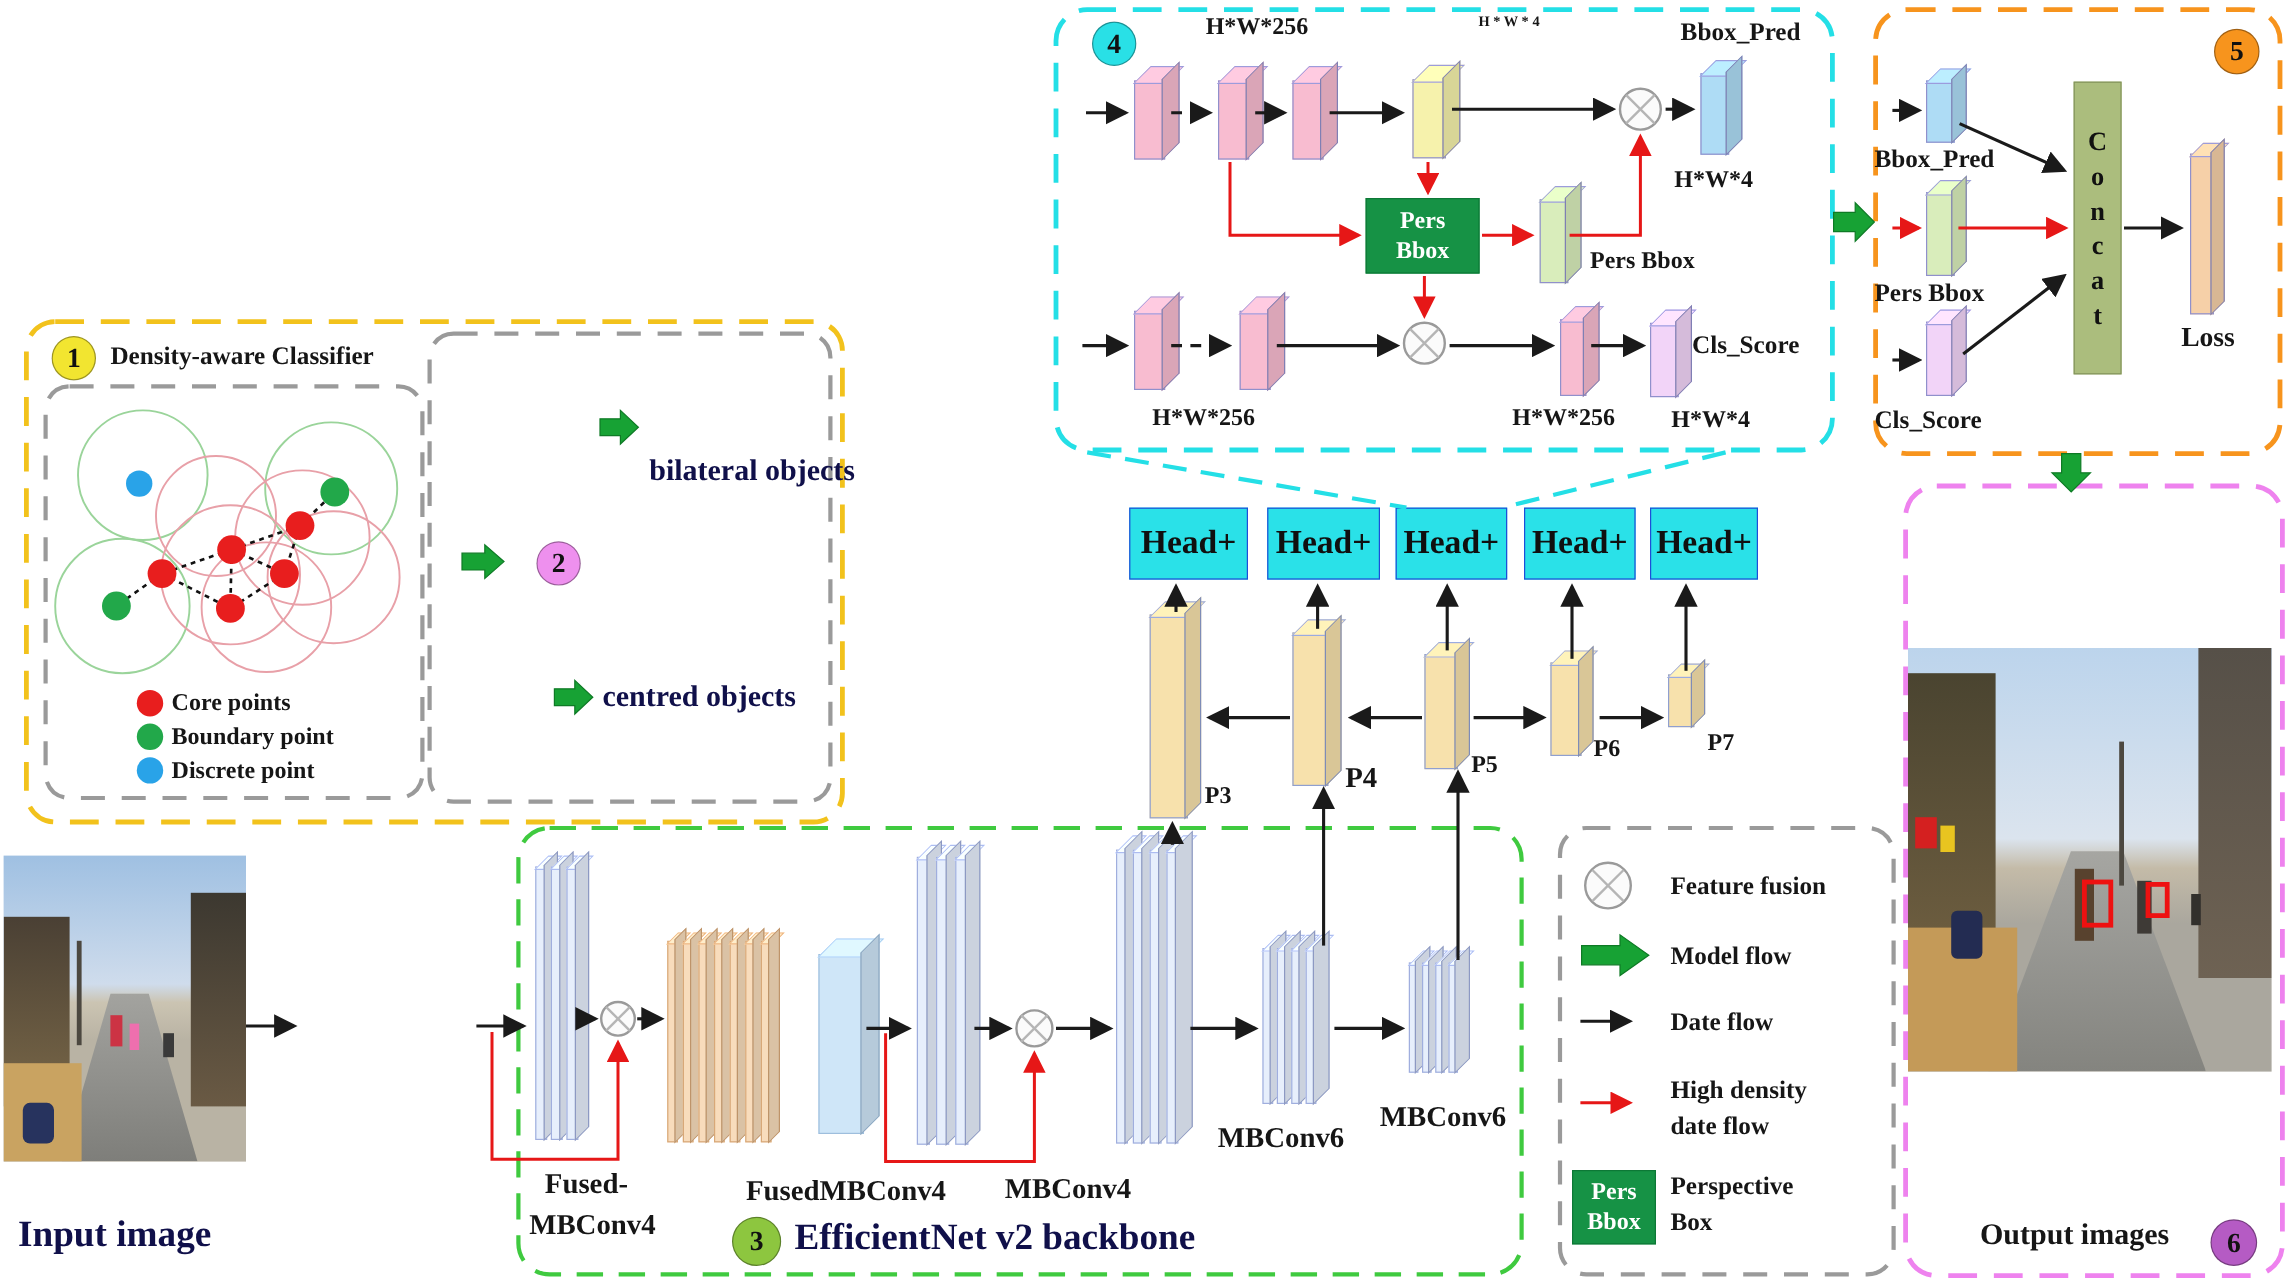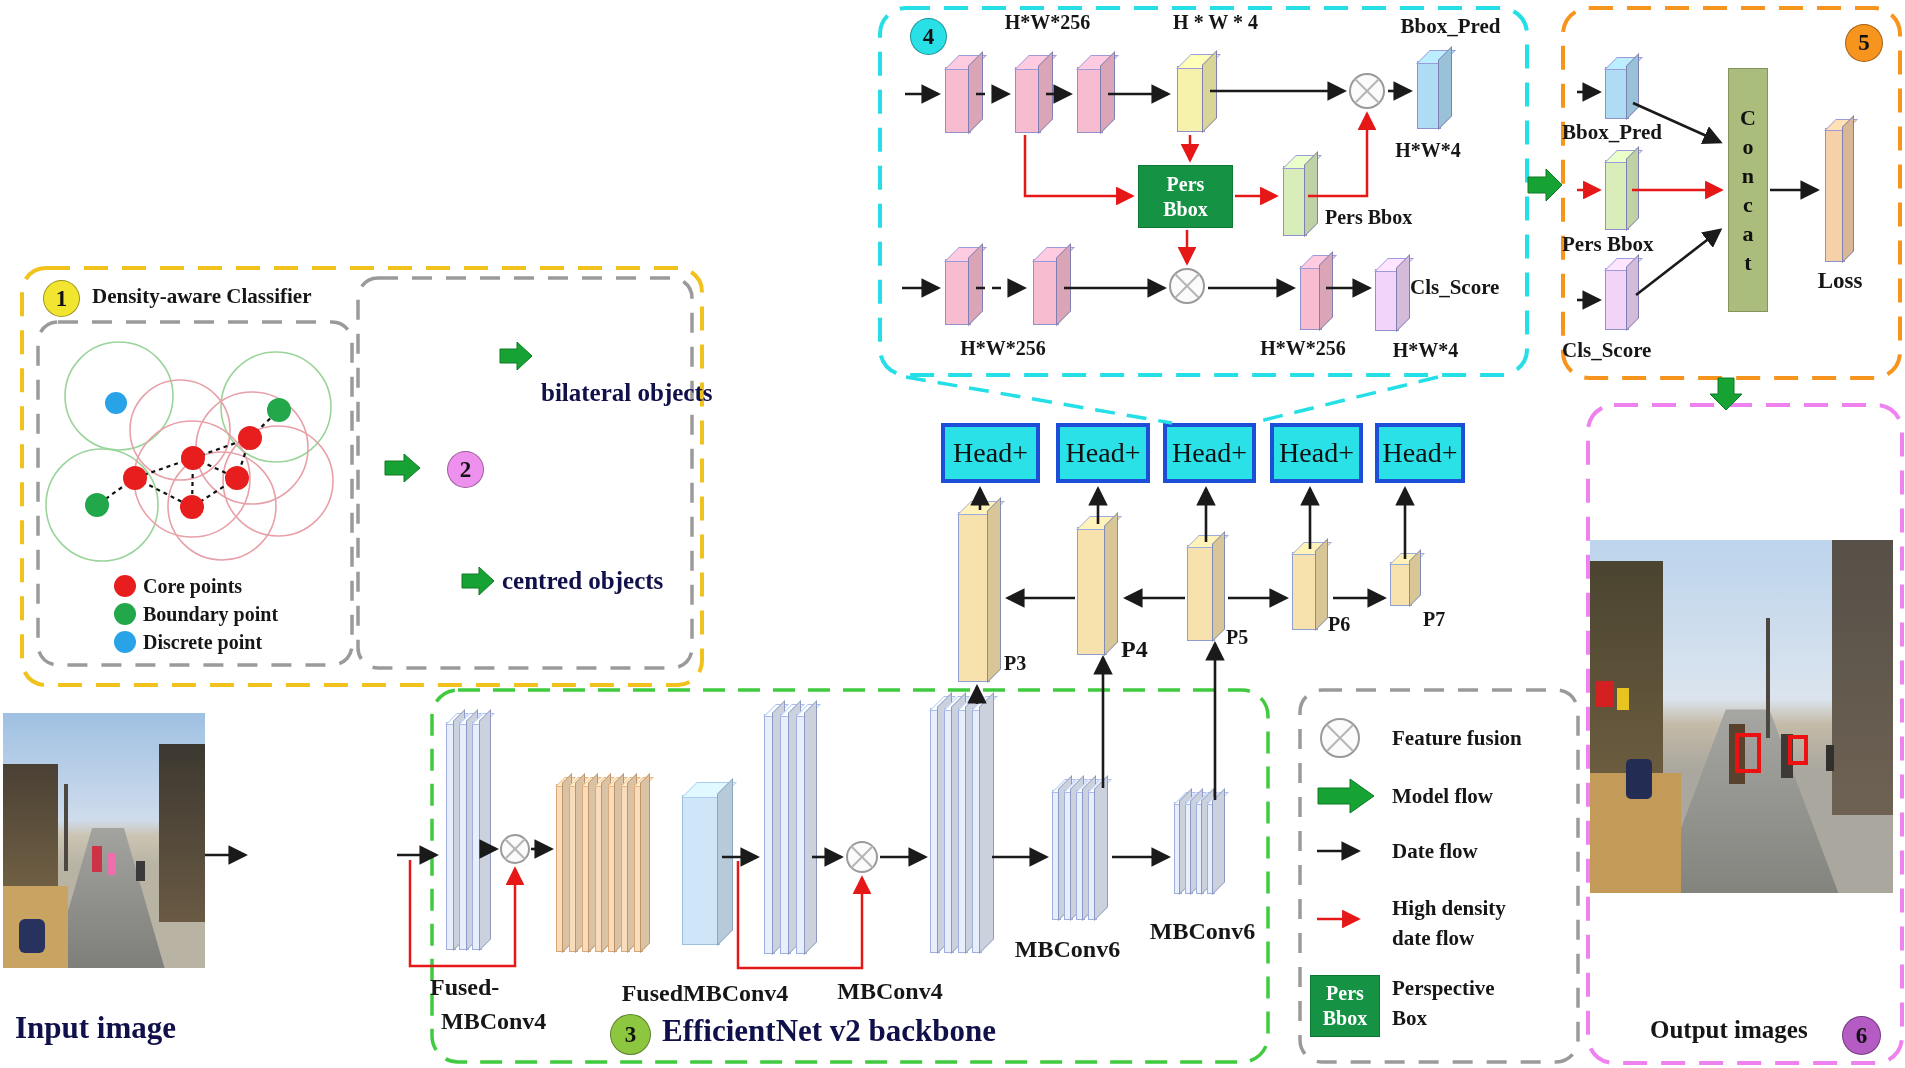--- a/index.html
+++ b/index.html
@@ -10,22 +10,22 @@
   .lbl { position:absolute; font-weight:bold; color:#161616; white-space:nowrap; z-index:4; }
   .navy { color:#10104a; }
   .center { text-align:center; }
   .slab { position:absolute; z-index:2; background:var(--c); border:1.6px solid var(--b,#9090cc); --d:12px; }
   .slab::before { content:""; position:absolute; left:-1.6px; top:calc(-1*var(--d)); width:calc(100% + 1.6px);
      height:var(--d); background:var(--c); filter:brightness(1.08); border:1.6px solid var(--b,#9090cc);
      transform:skewX(-45deg); transform-origin:0 100%; }
   .slab::after { content:""; position:absolute; top:-1.6px; right:calc(-1*var(--d)); width:var(--d);
      height:calc(100% + 1.6px); background:var(--c); filter:brightness(0.88); border:1.6px solid var(--b,#9090cc);
      transform:skewY(-45deg); transform-origin:0 0; }
-  .head { position:absolute; z-index:2; background:#2ae1e8; border:4px solid #1d4ed8; display:flex; align-items:center;
-     justify-content:center; font-weight:normal; font-size:28px; color:#101010; }
+  .head { position:absolute; z-index:2; background:#2ae1e8; border:1px solid #1d4ed8; display:flex; align-items:center;
+     justify-content:center; font-weight:bold; font-size:28px; color:#101010; }
   .badge { position:absolute; z-index:5; border-radius:50%; display:flex; align-items:center; justify-content:center;
      font-weight:bold; font-size:23px; color:#111; border:1.5px solid rgba(0,0,0,.35); }
   .persbox { position:absolute; z-index:2; background:#169245; color:#fff; font-weight:bold; text-align:center;
      display:flex; flex-direction:column; justify-content:center; border:1px solid #0d7836; line-height:1.25; }
   .concat { position:absolute; z-index:2; background:#abbd7d; border:1px solid #84945c; display:flex;
      align-items:center; justify-content:center; }
   .concat span { white-space:pre-line; font-weight:bold; font-size:22px; line-height:1.32; text-align:center; color:#111; }
   .dclf { position:absolute; z-index:2; border:6px solid #000; background:#fff; display:flex; flex-direction:column;
      align-items:center; justify-content:center; font-weight:bold; font-size:27px; color:#13134a; line-height:1.45; }
   .photo { position:absolute; z-index:1; overflow:hidden; }
@@ -255,21 +255,21 @@
   <div class="slab" style="left:1052px; top:790px; width:9px; height:130px; --c:#e7effc; --b:#a0aede; --d:12px;"></div>
   <div class="slab" style="left:1064px; top:790px; width:9px; height:130px; --c:#e7effc; --b:#a0aede; --d:12px;"></div>
   <div class="slab" style="left:1076px; top:790px; width:9px; height:130px; --c:#e7effc; --b:#a0aede; --d:12px;"></div>
   <div class="slab" style="left:1088px; top:790px; width:9px; height:130px; --c:#e7effc; --b:#a0aede; --d:12px;"></div>
 
   <div class="slab" style="left:1174px; top:802px; width:8px; height:92px; --c:#e7effc; --b:#a0aede; --d:11px;"></div>
   <div class="slab" style="left:1185px; top:802px; width:8px; height:92px; --c:#e7effc; --b:#a0aede; --d:11px;"></div>
   <div class="slab" style="left:1196px; top:802px; width:8px; height:92px; --c:#e7effc; --b:#a0aede; --d:11px;"></div>
   <div class="slab" style="left:1207px; top:802px; width:8px; height:92px; --c:#e7effc; --b:#a0aede; --d:11px;"></div>
 
-  <div class="lbl" style="left:430px; top:974px; font-size:24px;">Fused-</div>
+  <div class="lbl" style="left:454px; top:974px; font-size:24px;">Fused-</div>
   <div class="lbl" style="left:441px; top:1008px; font-size:24px;">MBConv4</div>
   <div class="lbl center" style="left:590px; top:980px; width:230px; font-size:24px;">FusedMBConv4</div>
   <div class="lbl center" style="left:810px; top:978px; width:160px; font-size:24px;">MBConv4</div>
   <div class="lbl center" style="left:995px; top:936px; width:145px; font-size:24px;">MBConv6</div>
   <div class="lbl center" style="left:1130px; top:918px; width:145px; font-size:24px;">MBConv6</div>
   <div class="badge" style="left:610px; top:1014px; width:41px; height:41px; background:#8dc63f;">
       <span>3</span>
     </div>
   <div class="lbl navy" style="left:662px; top:1013px; font-size:31px;">EfficientNet v2 backbone</div>
 
@@ -311,21 +311,21 @@
   <div class="slab" style="left:1283px; top:166px; width:24px; height:70px; --c:#d9edbb; --d:12px;"></div>
   <div class="slab" style="left:945px;  top:259px; width:26px; height:66px; --c:#f8bcd0; --d:13px;"></div>
   <div class="slab" style="left:1033px; top:259px; width:26px; height:66px; --c:#f8bcd0; --d:13px;"></div>
   <div class="slab" style="left:1300px; top:266px; width:22px; height:64px; --c:#f8bcd0; --d:12px;"></div>
   <div class="slab" style="left:1375px; top:269px; width:24px; height:62px; --c:#f2d4f8; --d:12px;"></div>
   <div class="persbox" style="left:1138px; top:165px; width:95px; height:63px; font-size:20px;">
     <span>Pers</span>
     <span>Bbox</span>
   </div>
   <div class="lbl center" style="left:985px;  top:11px;  width:125px; font-size:20px;">H*W*256</div>
-  <div class="lbl center" style="left:1148px; top:11px;  width:135px; font-size:20px;">H * W * 4</div>
+  <div class="lbl center" style="left:1148px; top:11px;  width:135px; font-size:12px;text-align:right;">H * W * 4</div>
   <div class="lbl center" style="left:1383px; top:14px;  width:135px; font-size:21px;">Bbox_Pred</div>
   <div class="lbl center" style="left:1378px; top:139px; width:100px; font-size:20px;">H*W*4</div>
   <div class="lbl" style="left:1325px; top:206px; font-size:20px;">Pers Bbox</div>
   <div class="lbl center" style="left:948px;  top:337px; width:110px; font-size:20px;">H*W*256</div>
   <div class="lbl center" style="left:1248px; top:337px; width:110px; font-size:20px;">H*W*256</div>
   <div class="lbl center" style="left:1378px; top:339px; width:95px;  font-size:20px;">H*W*4</div>
   <div class="lbl" style="left:1410px; top:275px; font-size:21px;">Cls_Score</div>
 
   <div class="badge" style="left:1845px; top:24px; width:38px; height:38px; background:#f7941d;">
       <span>5</span>

